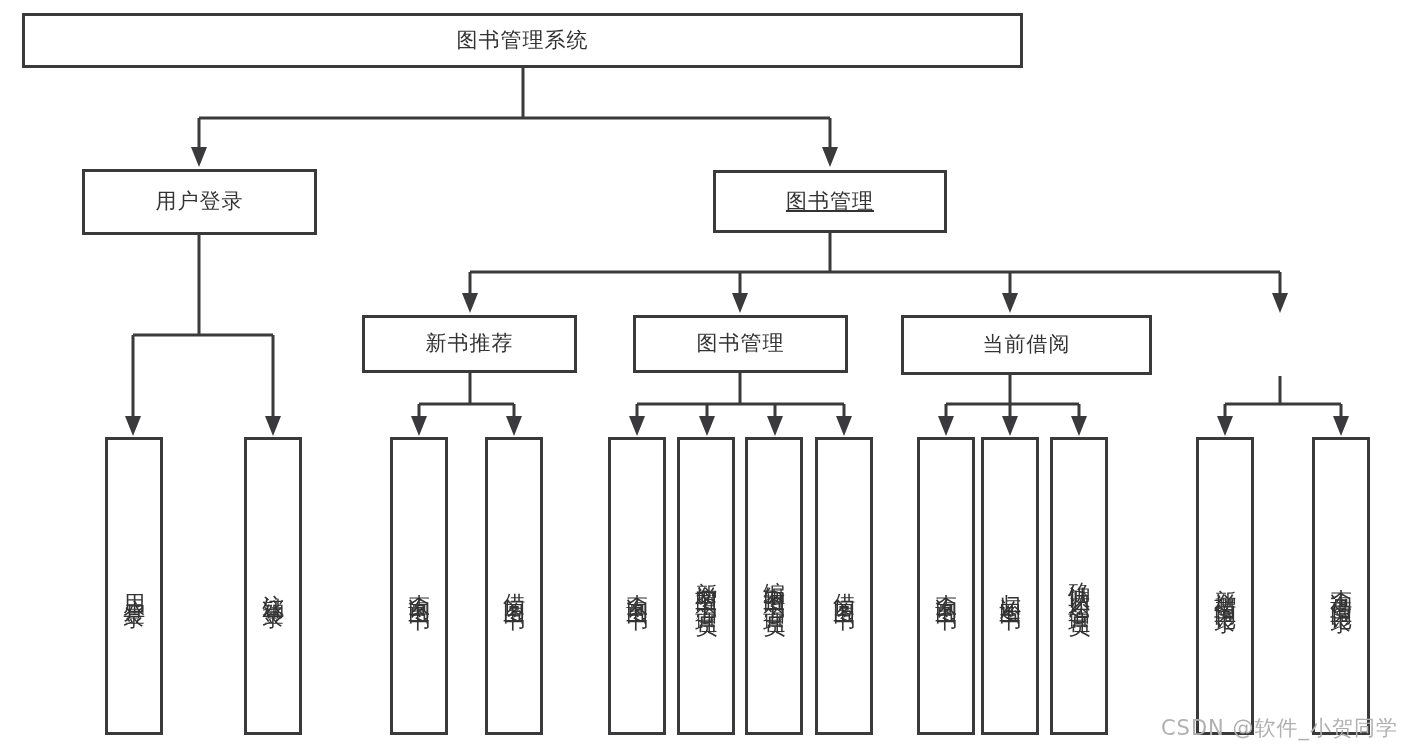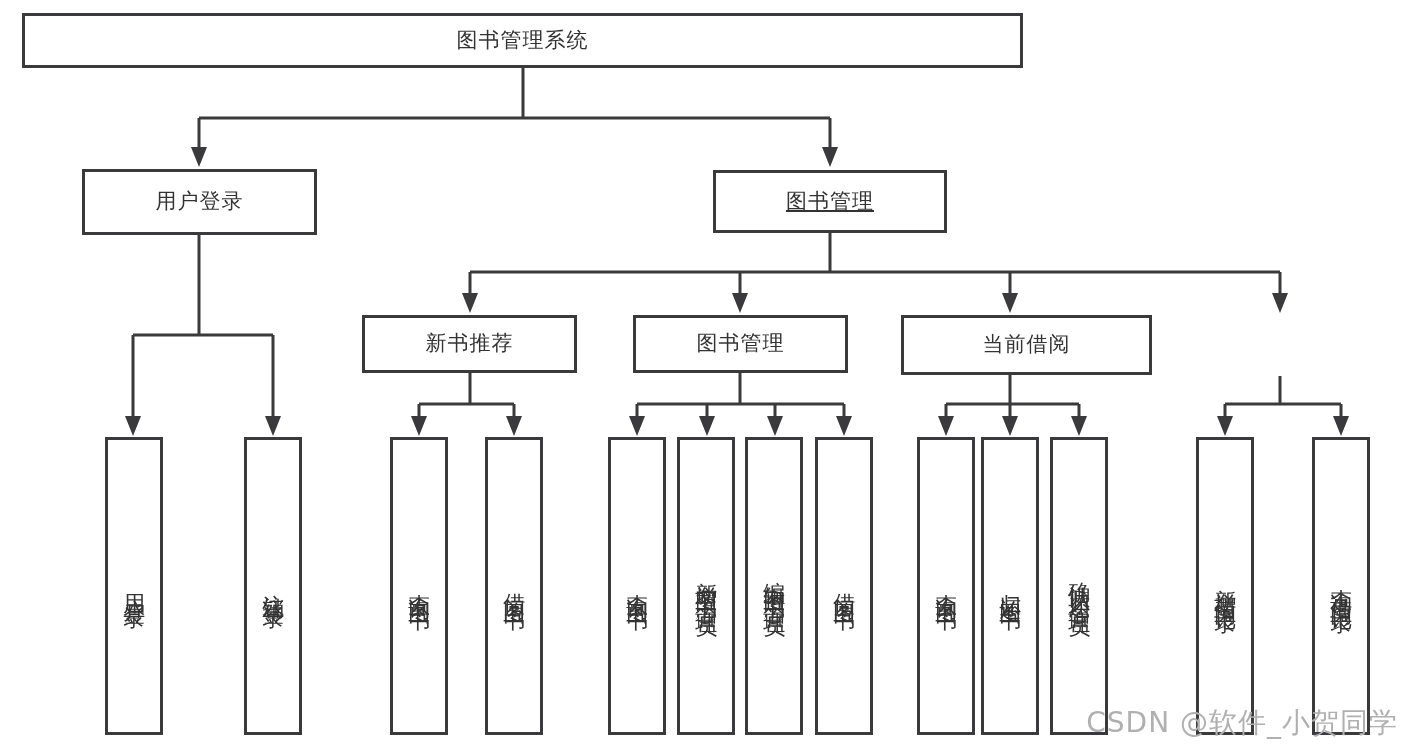--- a/index.html
+++ b/index.html
@@ -65,21 +65,21 @@
   .v-c4 { left: 815px; }
   .v-d1 { left: 917px; }
   .v-d2 { left: 981px; }
   .v-d3 { left: 1050px; }
   .v-e1 { left: 1196px; }
   .v-e2 { left: 1312px; }
   .watermark {
     position: absolute;
     right: 7px;
     bottom: 5px;
-    font-size: 28px;
+    font-size: 21px;
     color: #b0b0b0;
     letter-spacing: 1px;
     z-index: 5;
     white-space: nowrap;
   }
 </style>
 </head>
 <body>
 
 <div class="canvas">

